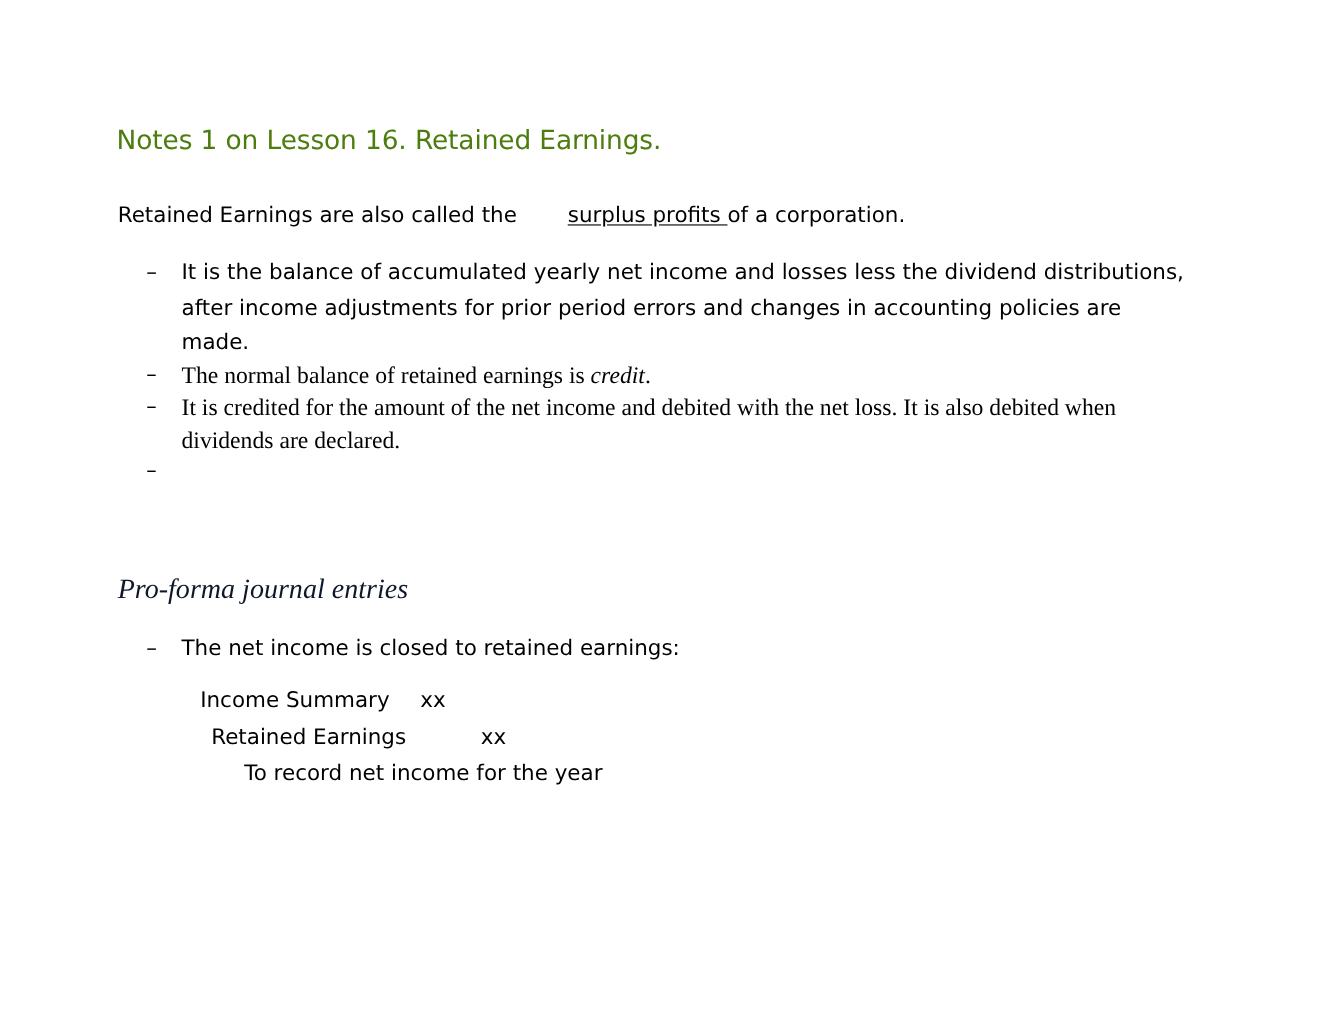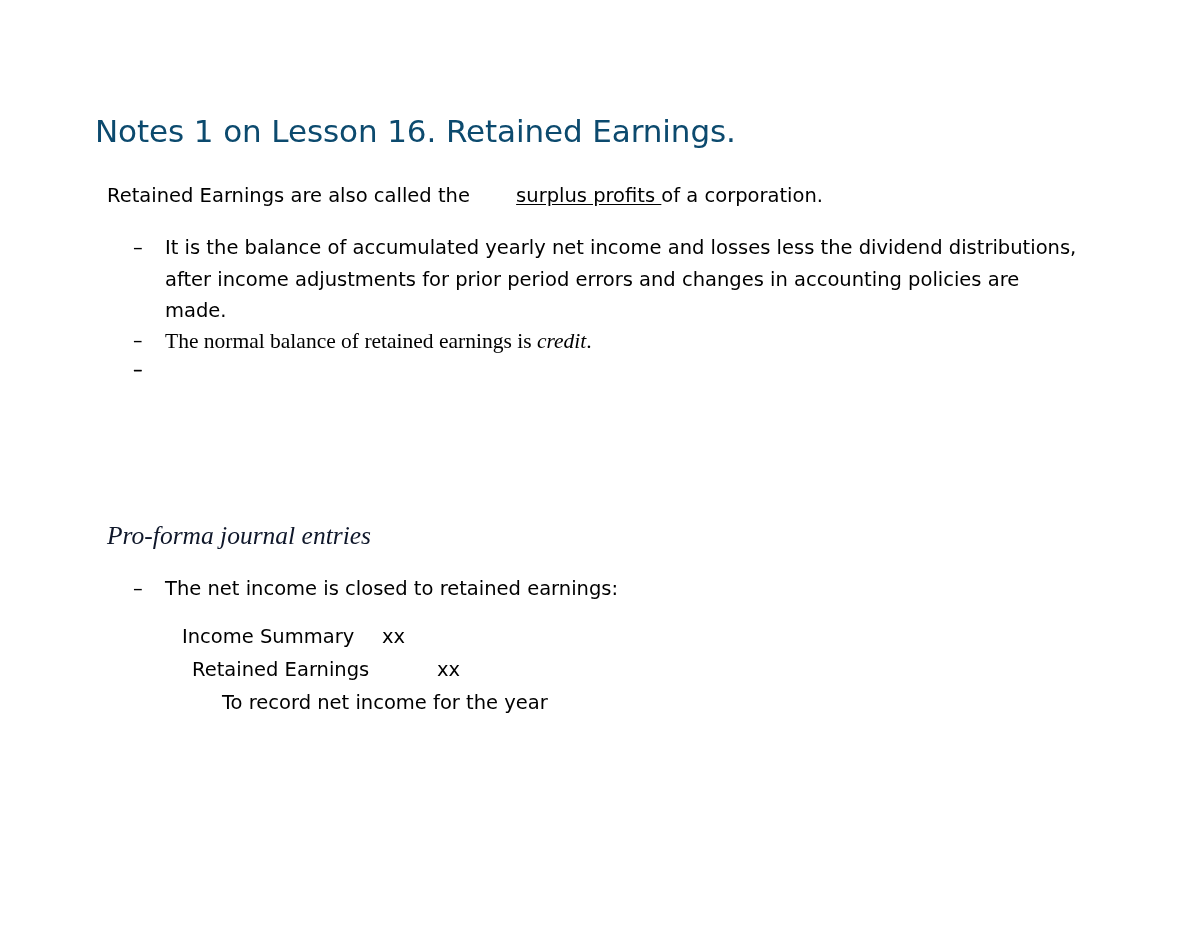--- a/index.html
+++ b/index.html
@@ -22,29 +22,29 @@
     left: 0;
     top: 0;
     width: 1200px;
     height: 927px;
     background: #ffffff;
   }
 
   
   .slide-title {
     position: absolute;
-    left: 95px;
+    left: 106px;
     top: 114px;
     width: 1000px;
     font-family: "DejaVu Sans", sans-serif;
-    font-size: 31px;
+    font-size: 24px;
     font-weight: 400;
     line-height: 1.15;
     letter-spacing: -0.1px;
-    color: #0c4a6e;
+    color: #4d7c0f;
     white-space: nowrap;
   }
 
   
   .intro-para {
     position: absolute;
     left: 107px;
     top: 183px;
     width: 980px;
     font-family: "DejaVu Sans", sans-serif;
@@ -160,21 +160,21 @@
 
     <div class="bullet bullet-sans">
       <span class="dash">–</span><span>It is the balance of accumulated yearly net income and losses less the dividend distributions, after income adjustments for prior period errors and changes  in accounting policies are made.</span>
     </div>
 
     <div class="bullet bullet-serif">
       <span class="dash">–</span><span>The normal balance of retained earnings  is </span><i>credit</i><span>.</span>
     </div>
 
     <div class="bullet bullet-serif">
-      <span class="dash">–</span>
+      <span class="dash">–</span><span>It is credited for the amount of the net income and debited with the net loss. It is also debited when dividends are declared.</span>
     </div>
 
     <div class="bullet bullet-serif">
       <span class="dash">–</span>
     </div>
 
   </div>
 
   <div class="section-heading">Pro-forma journal entries</div>
 

